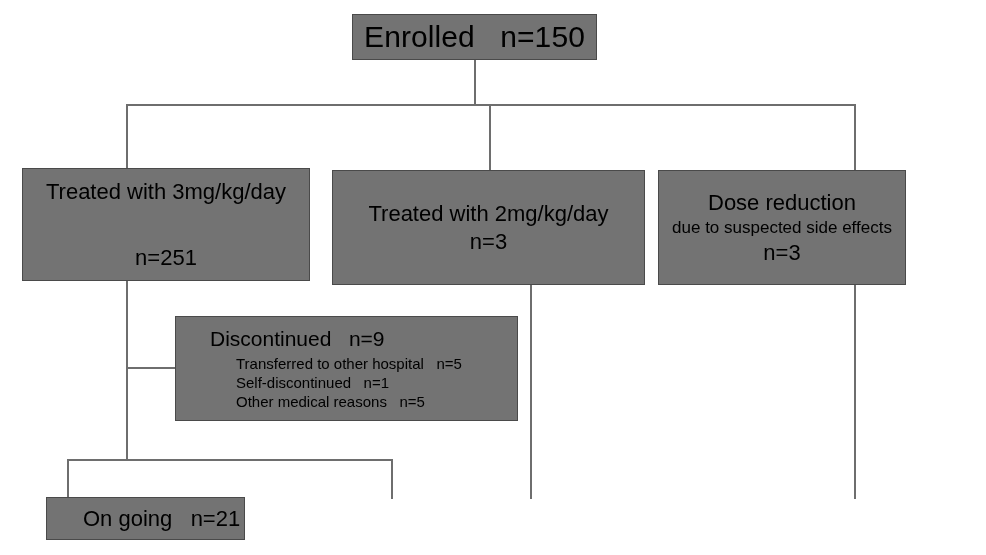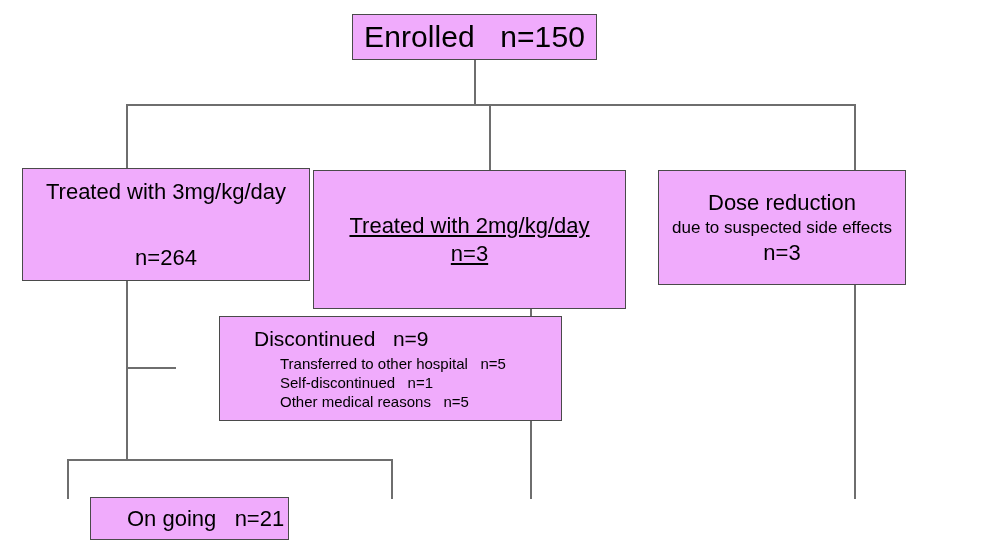--- a/index.html
+++ b/index.html
@@ -14,32 +14,31 @@
     height: 555px;
     background: #ffffff;
     font-family: "Liberation Sans", sans-serif;
     color: #000000;
     overflow: hidden;
   }
   .node {
     position: absolute;
     box-sizing: border-box;
     border: 1.6px solid #4a4a4a;
-    background: #f0abfc;
+    background: #737373;
     display: flex;
     flex-direction: column;
     align-items: center;
     justify-content: center;
     text-align: center;
     z-index: 2;
   }
   .node.left-align {
     align-items: flex-start;
     text-align: left;
-    margin-left: 44px;
   }
   .line {
     position: absolute;
     background: #6e6e6e;
     z-index: 1;
   }
   .h-line { height: 1.8px; }
   .v-line { width: 1.8px; }
 
   .t-xl   { font-size: 30px; letter-spacing: 0.1px; }
@@ -81,24 +80,24 @@
   <div class="line v-line" style="left:530px; top:285px; height:214px;"></div>
 
   <div class="line v-line" style="left:854px; top:285px; height:214px;"></div>
 
   <div class="node" style="left:352px; top:14px; width:245px; height:46px;">
     <span class="t-xl row">Enrolled   n=150</span>
   </div>
 
   <div class="node" style="left:22px; top:168px; width:288px; height:113px;gap:38px;">
     <span class="t-lg row">Treated with 3mg/kg/day</span>
-    <span class="t-lg row gap-sm">n=264</span>
+    <span class="t-lg row gap-sm">n=251</span>
   </div>
 
-  <div class="node" style="left:313px; top:170px; width:313px; height:139px;text-decoration:underline;">
+  <div class="node" style="left:332px; top:170px; width:313px; height:115px;">
     <span class="t-lg row">Treated with 2mg/kg/day</span>
     <span class="t-lg row gap-sm">n=3</span>
   </div>
 
   <div class="node" style="left:658px; top:170px; width:248px; height:115px;">
     <span class="t-lg row">Dose reduction</span>
     <span class="t-sm row gap-sm">due to suspected side effects</span>
     <span class="t-lg row gap-sm">n=3</span>
   </div>
 

